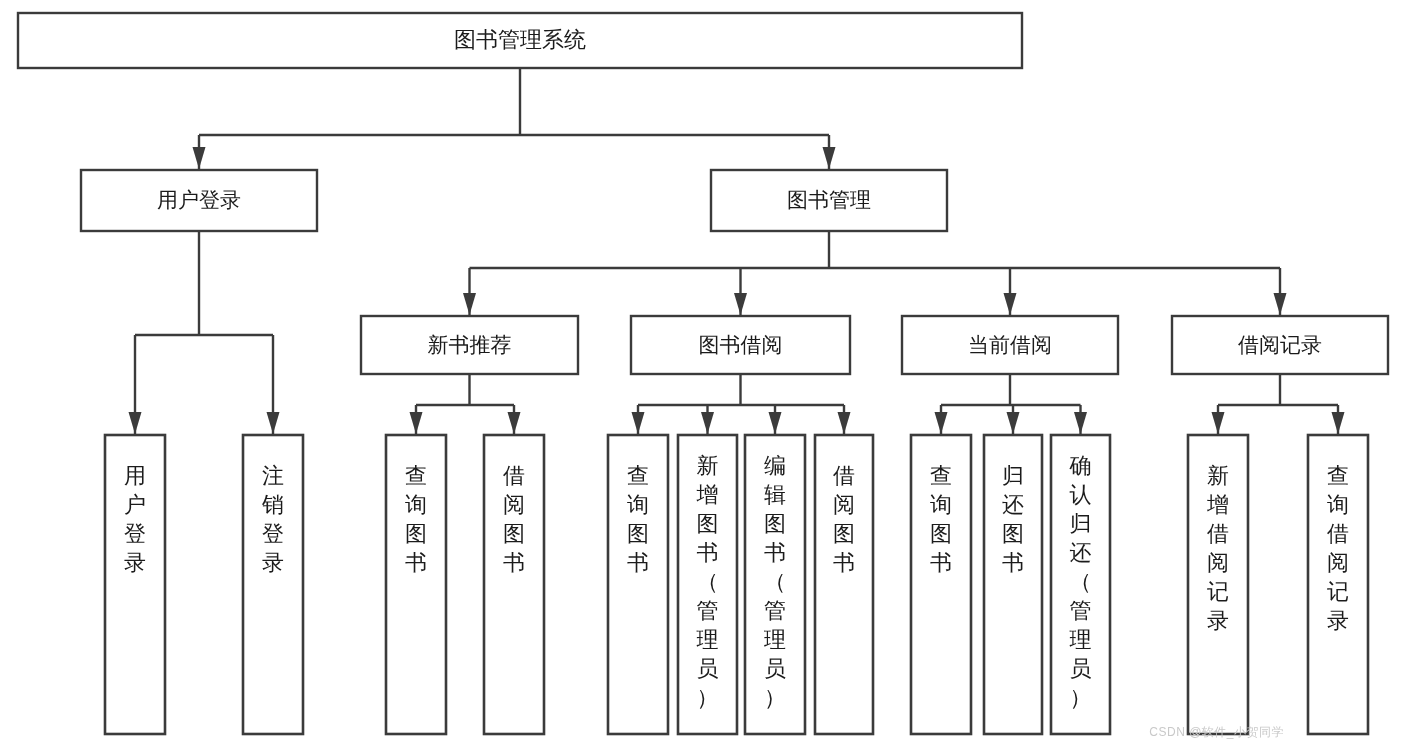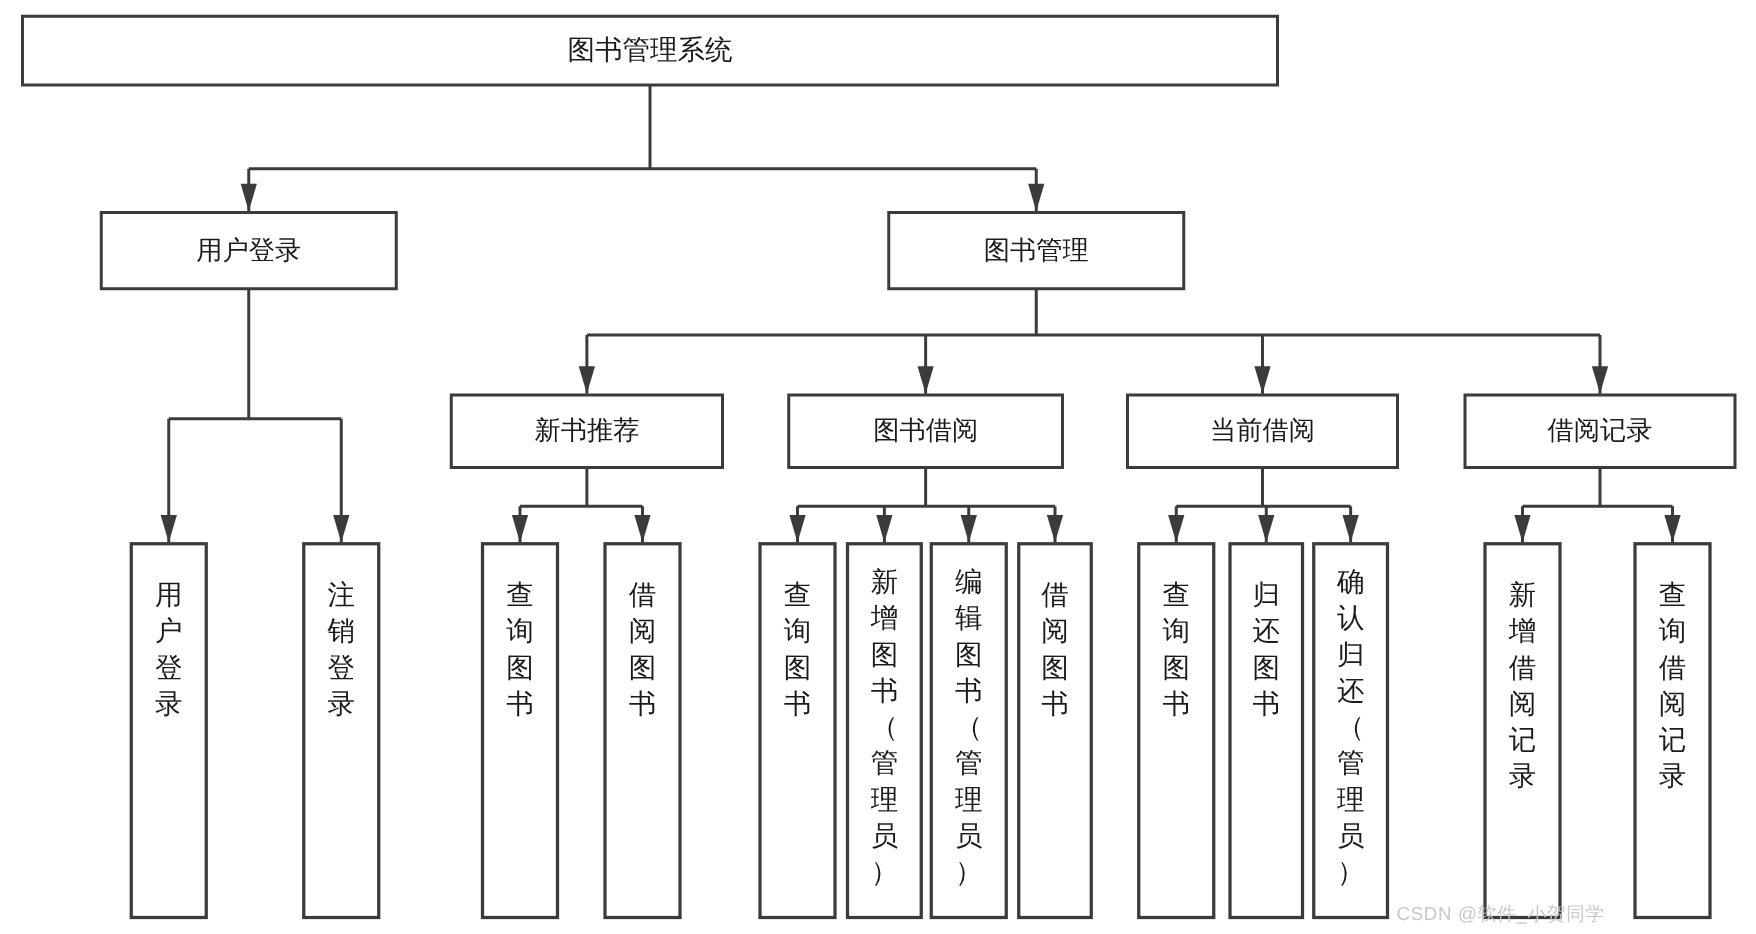--- a/index.html
+++ b/index.html
@@ -59,21 +59,21 @@
   }
   .edge-head {
     fill: #3b3b3b;
     stroke: none;
   }
   .watermark {
     position: absolute;
     right: 8px;
     bottom: 6px;
     font-family: "Liberation Sans", "DejaVu Sans", sans-serif;
-    font-size: 15px;
+    font-size: 12px;
     color: #c9c9c9;
     letter-spacing: 0.5px;
     white-space: nowrap;
     user-select: none;
   }
 </style>
 </head>
 <body>
 
 <div id="diagram-root">

